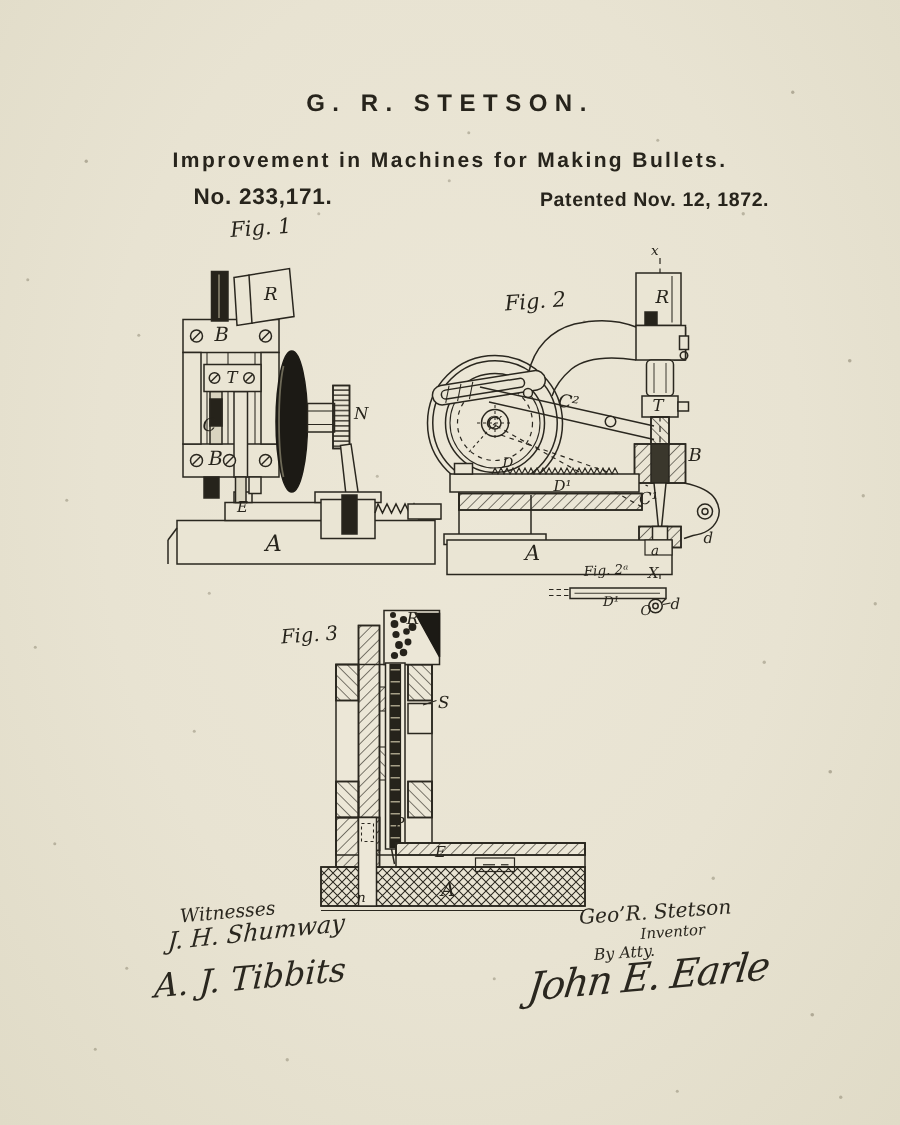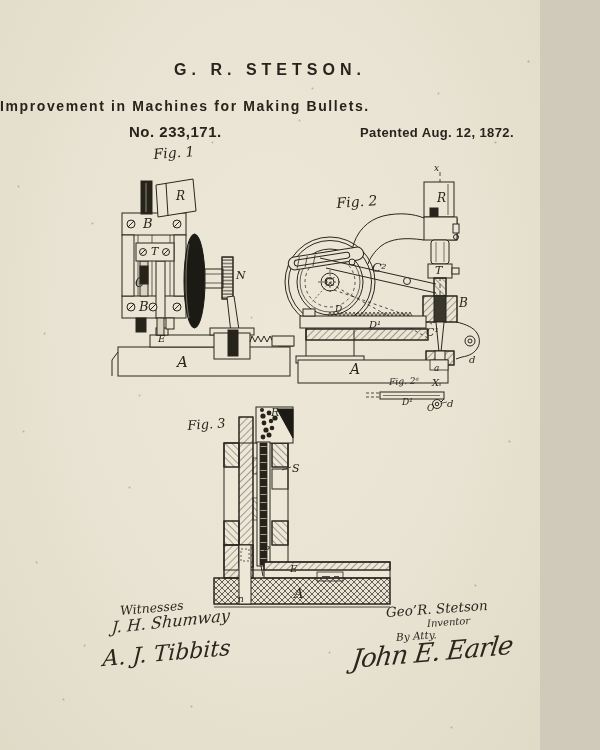--- a/index.html
+++ b/index.html
@@ -1,57 +1,57 @@
 <!DOCTYPE html>
 <html><head>
 <meta charset="utf-8">
 <style>
   html,body{margin:0;padding:0;background:#cfcaba;}
-  .page{position:relative;width:540px;height:750px;overflow:hidden;
+  .page{position:relative;width:600px;height:750px;overflow:hidden;
         background:radial-gradient(ellipse at 50% 42%, #ece7d7 0%, #e8e3d2 55%, #e0dbc7 100%);
         font-family:"Liberation Sans", sans-serif;color:#27241c;}
   .speckles{position:absolute;left:0;top:0;width:1px;height:1px;border-radius:50%;background:transparent;
     box-shadow:57px 107px 0 .6px rgba(80,72,50,.35),312px 88px 0 .5px rgba(80,72,50,.3),
     528px 61px 0 .6px rgba(80,72,50,.35),92px 223px 0 .5px rgba(80,72,50,.3),
     566px 240px 0 .7px rgba(80,72,50,.35),44px 333px 0 .5px rgba(80,72,50,.3),
     583px 402px 0 .6px rgba(80,72,50,.3),23px 431px 0 .5px rgba(80,72,50,.3),
     553px 514px 0 .7px rgba(80,72,50,.35),36px 562px 0 .5px rgba(80,72,50,.3),
     299px 120px 0 .5px rgba(80,72,50,.28),495px 142px 0 .6px rgba(80,72,50,.3),
     129px 487px 0 .5px rgba(80,72,50,.3),475px 585px 0 .6px rgba(80,72,50,.3),
     541px 676px 0 .7px rgba(80,72,50,.35),63px 699px 0 .5px rgba(80,72,50,.3),
     350px 563px 0 .5px rgba(80,72,50,.28),212px 142px 0 .5px rgba(80,72,50,.28),
     389px 214px 0 .5px rgba(80,72,50,.28),251px 317px 0 .5px rgba(80,72,50,.28),
     438px 93px 0 .5px rgba(80,72,50,.3),575px 330px 0 .6px rgba(80,72,50,.3),
     18px 186px 0 .5px rgba(80,72,50,.3),139px 395px 0 .5px rgba(80,72,50,.28),
     509px 441px 0 .6px rgba(80,72,50,.3),329px 652px 0 .5px rgba(80,72,50,.3),
     191px 706px 0 .6px rgba(80,72,50,.3),451px 727px 0 .5px rgba(80,72,50,.3),
     84px 645px 0 .5px rgba(80,72,50,.3),560px 731px 0 .6px rgba(80,72,50,.3);}
   .t1{position:absolute;top:61px;left:0;width:100%;text-align:center;
       font-weight:bold;font-size:16px;letter-spacing:5px;}
-  .t2{position:absolute;top:98px;left:0;width:100%;
+  .t2{position:absolute;top:98px;left:0;width:100%;text-align:center;
       font-weight:bold;font-size:14px;letter-spacing:1.6px;}
   .pn{position:absolute;top:123px;left:129px;font-weight:bold;font-size:15px;letter-spacing:.5px;}
   .pd{position:absolute;top:125px;left:360px;font-weight:bold;font-size:13px;letter-spacing:.4px;}
   .plabel{position:absolute;font-family:"DejaVu Serif","Liberation Serif",serif;
       font-style:italic;color:#27241c;font-size:12px;line-height:1;white-space:nowrap;
       transform-origin:left top;}
   .sig{position:absolute;font-family:"DejaVu Serif","Liberation Serif",serif;
       font-style:italic;color:#2a271f;white-space:nowrap;transform-origin:left center;}
   svg{position:absolute;left:0;top:0;}
 </style>
 </head>
 <body>
 
 <div class="page">
   <div class="speckles"></div>
 
   <div class="t1">G. R. STETSON.</div>
   <div class="t2">Improvement in Machines for Making Bullets.</div>
   <div class="pn">No. 233,171.</div>
-  <div class="pd">Patented Aug. 12, 1872.</div>
+  <div class="pd">Patented Nov. 12, 1872.</div>
 
   <svg width="600" height="750" viewBox="0 0 600 750">
     <defs>
       <pattern id="hA" width="5" height="5" patternUnits="userSpaceOnUse" patternTransform="rotate(45)">
         <line x1="0" y1="0" x2="0" y2="5" stroke="#2a271f" stroke-width="0.8"></line>
       </pattern>
       <pattern id="hB" width="5" height="5" patternUnits="userSpaceOnUse" patternTransform="rotate(-45)">
         <line x1="0" y1="0" x2="0" y2="5" stroke="#2a271f" stroke-width="0.8"></line>
       </pattern>
       <pattern id="hX" width="6" height="6" patternUnits="userSpaceOnUse">

